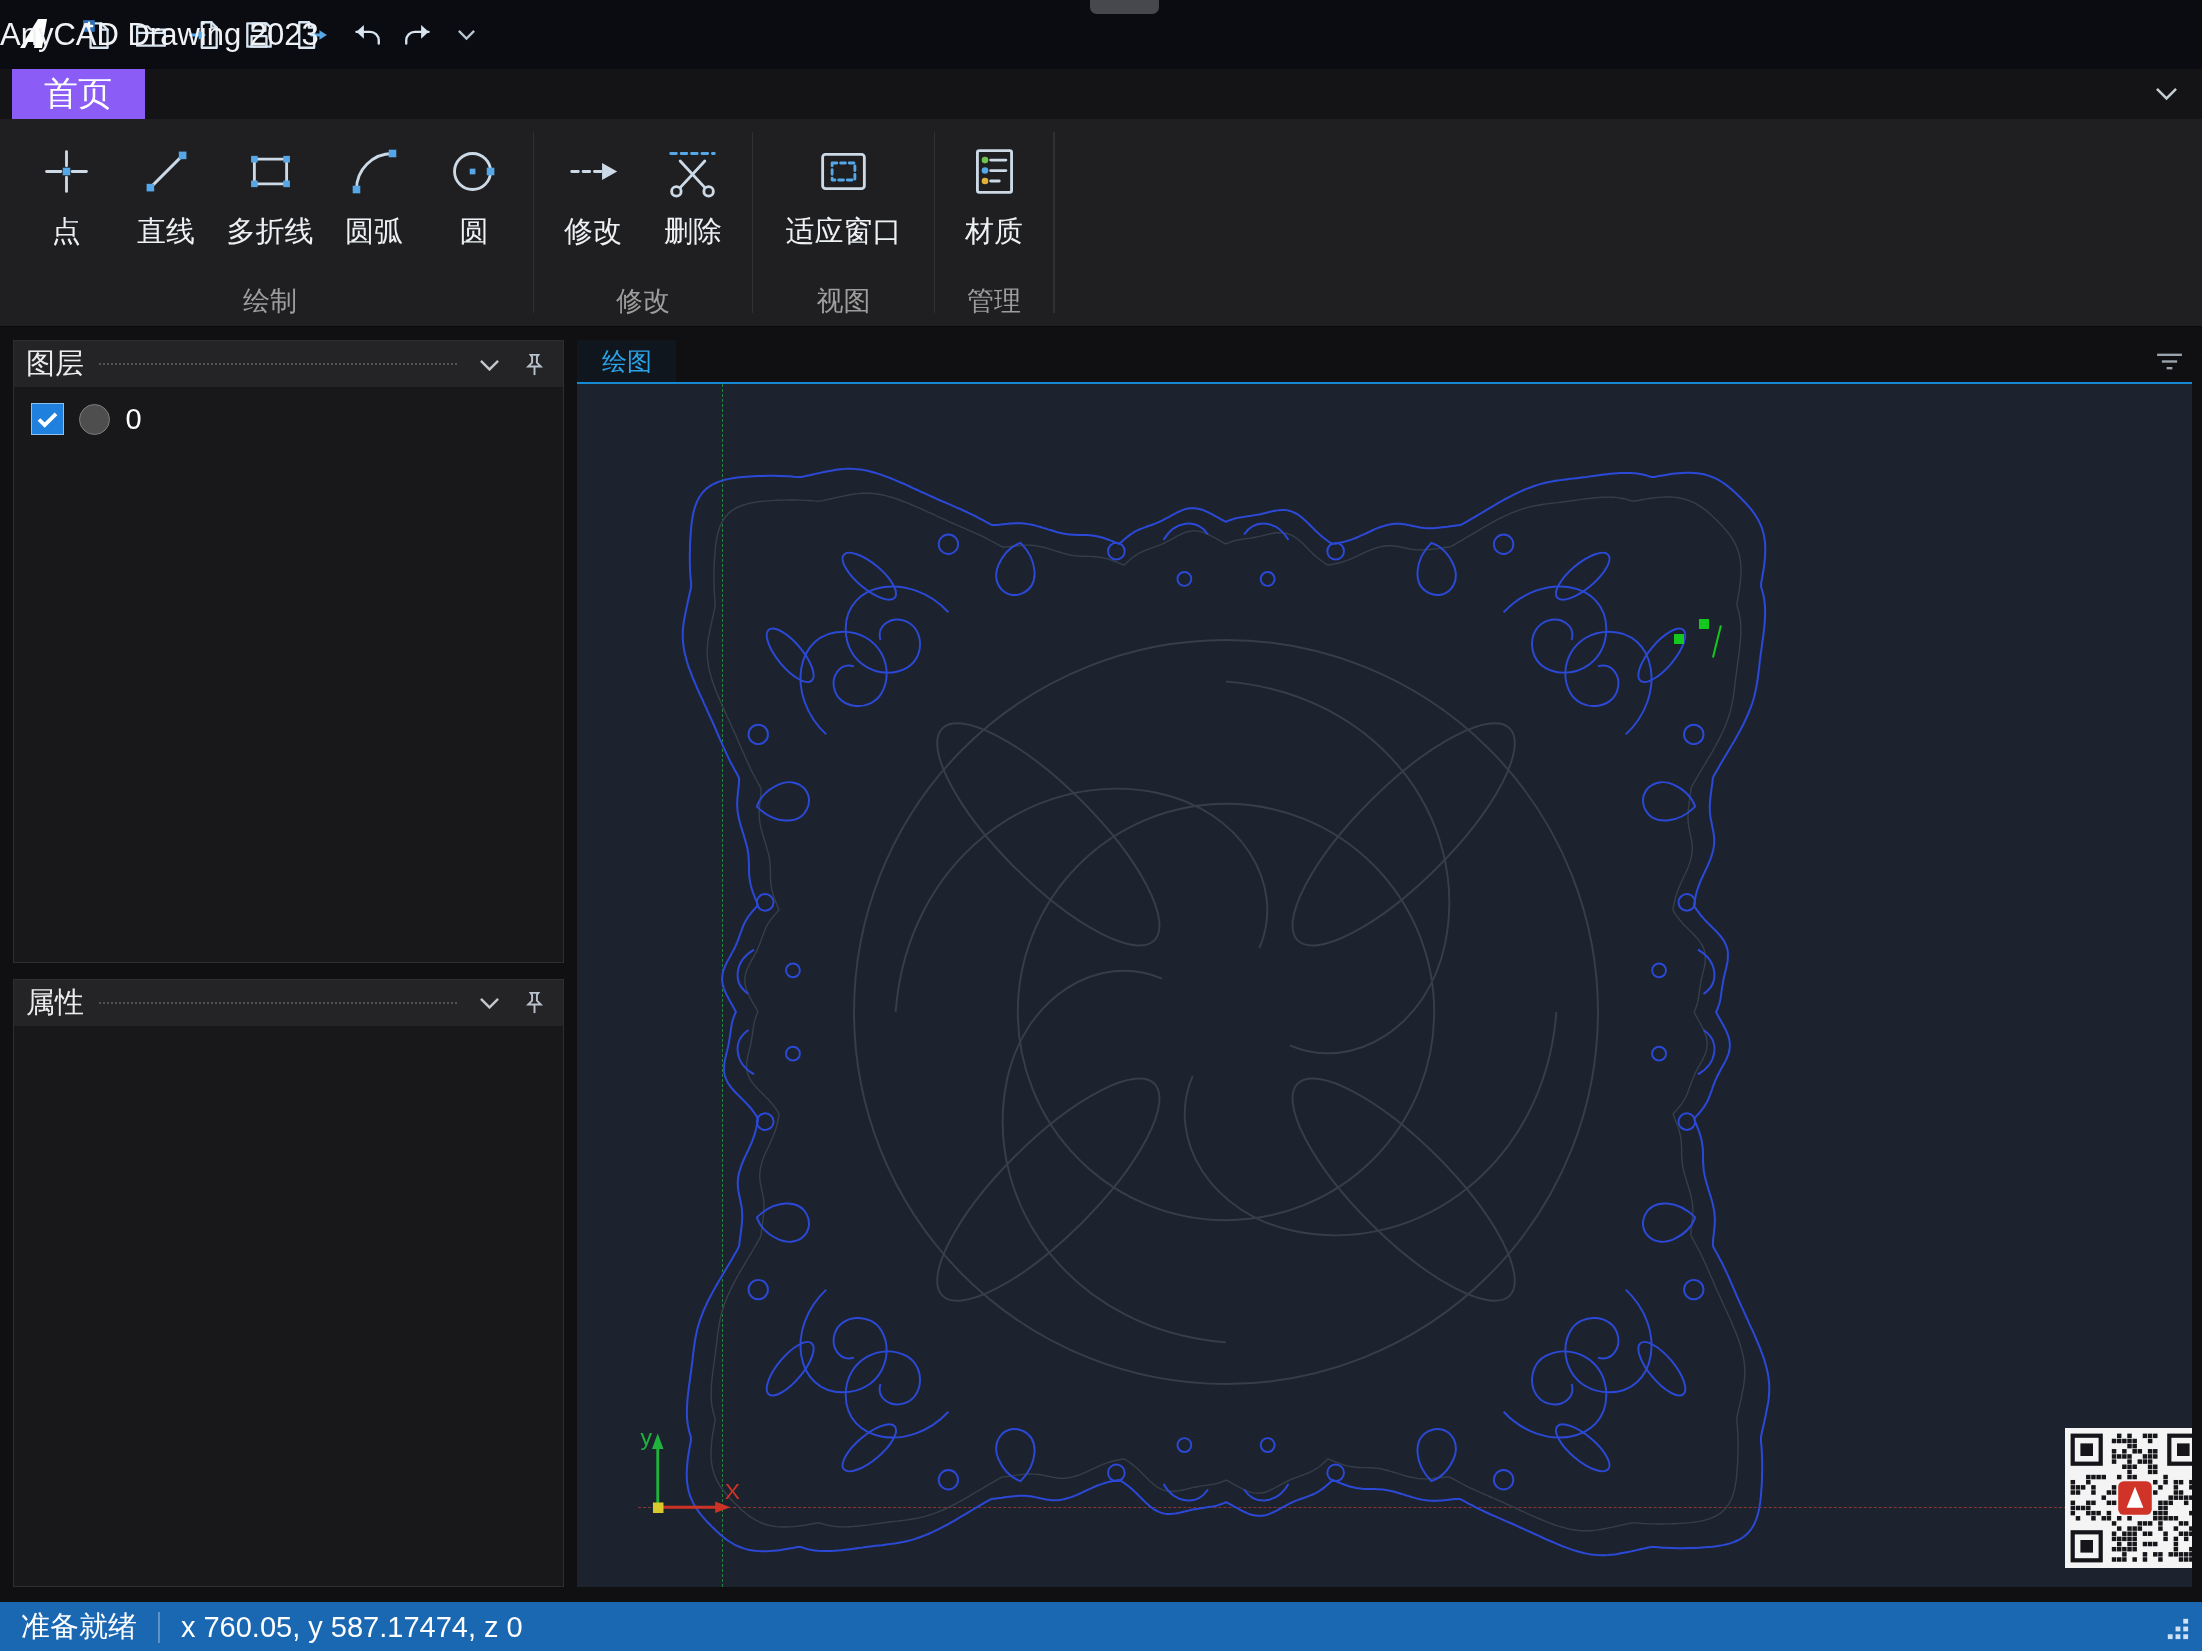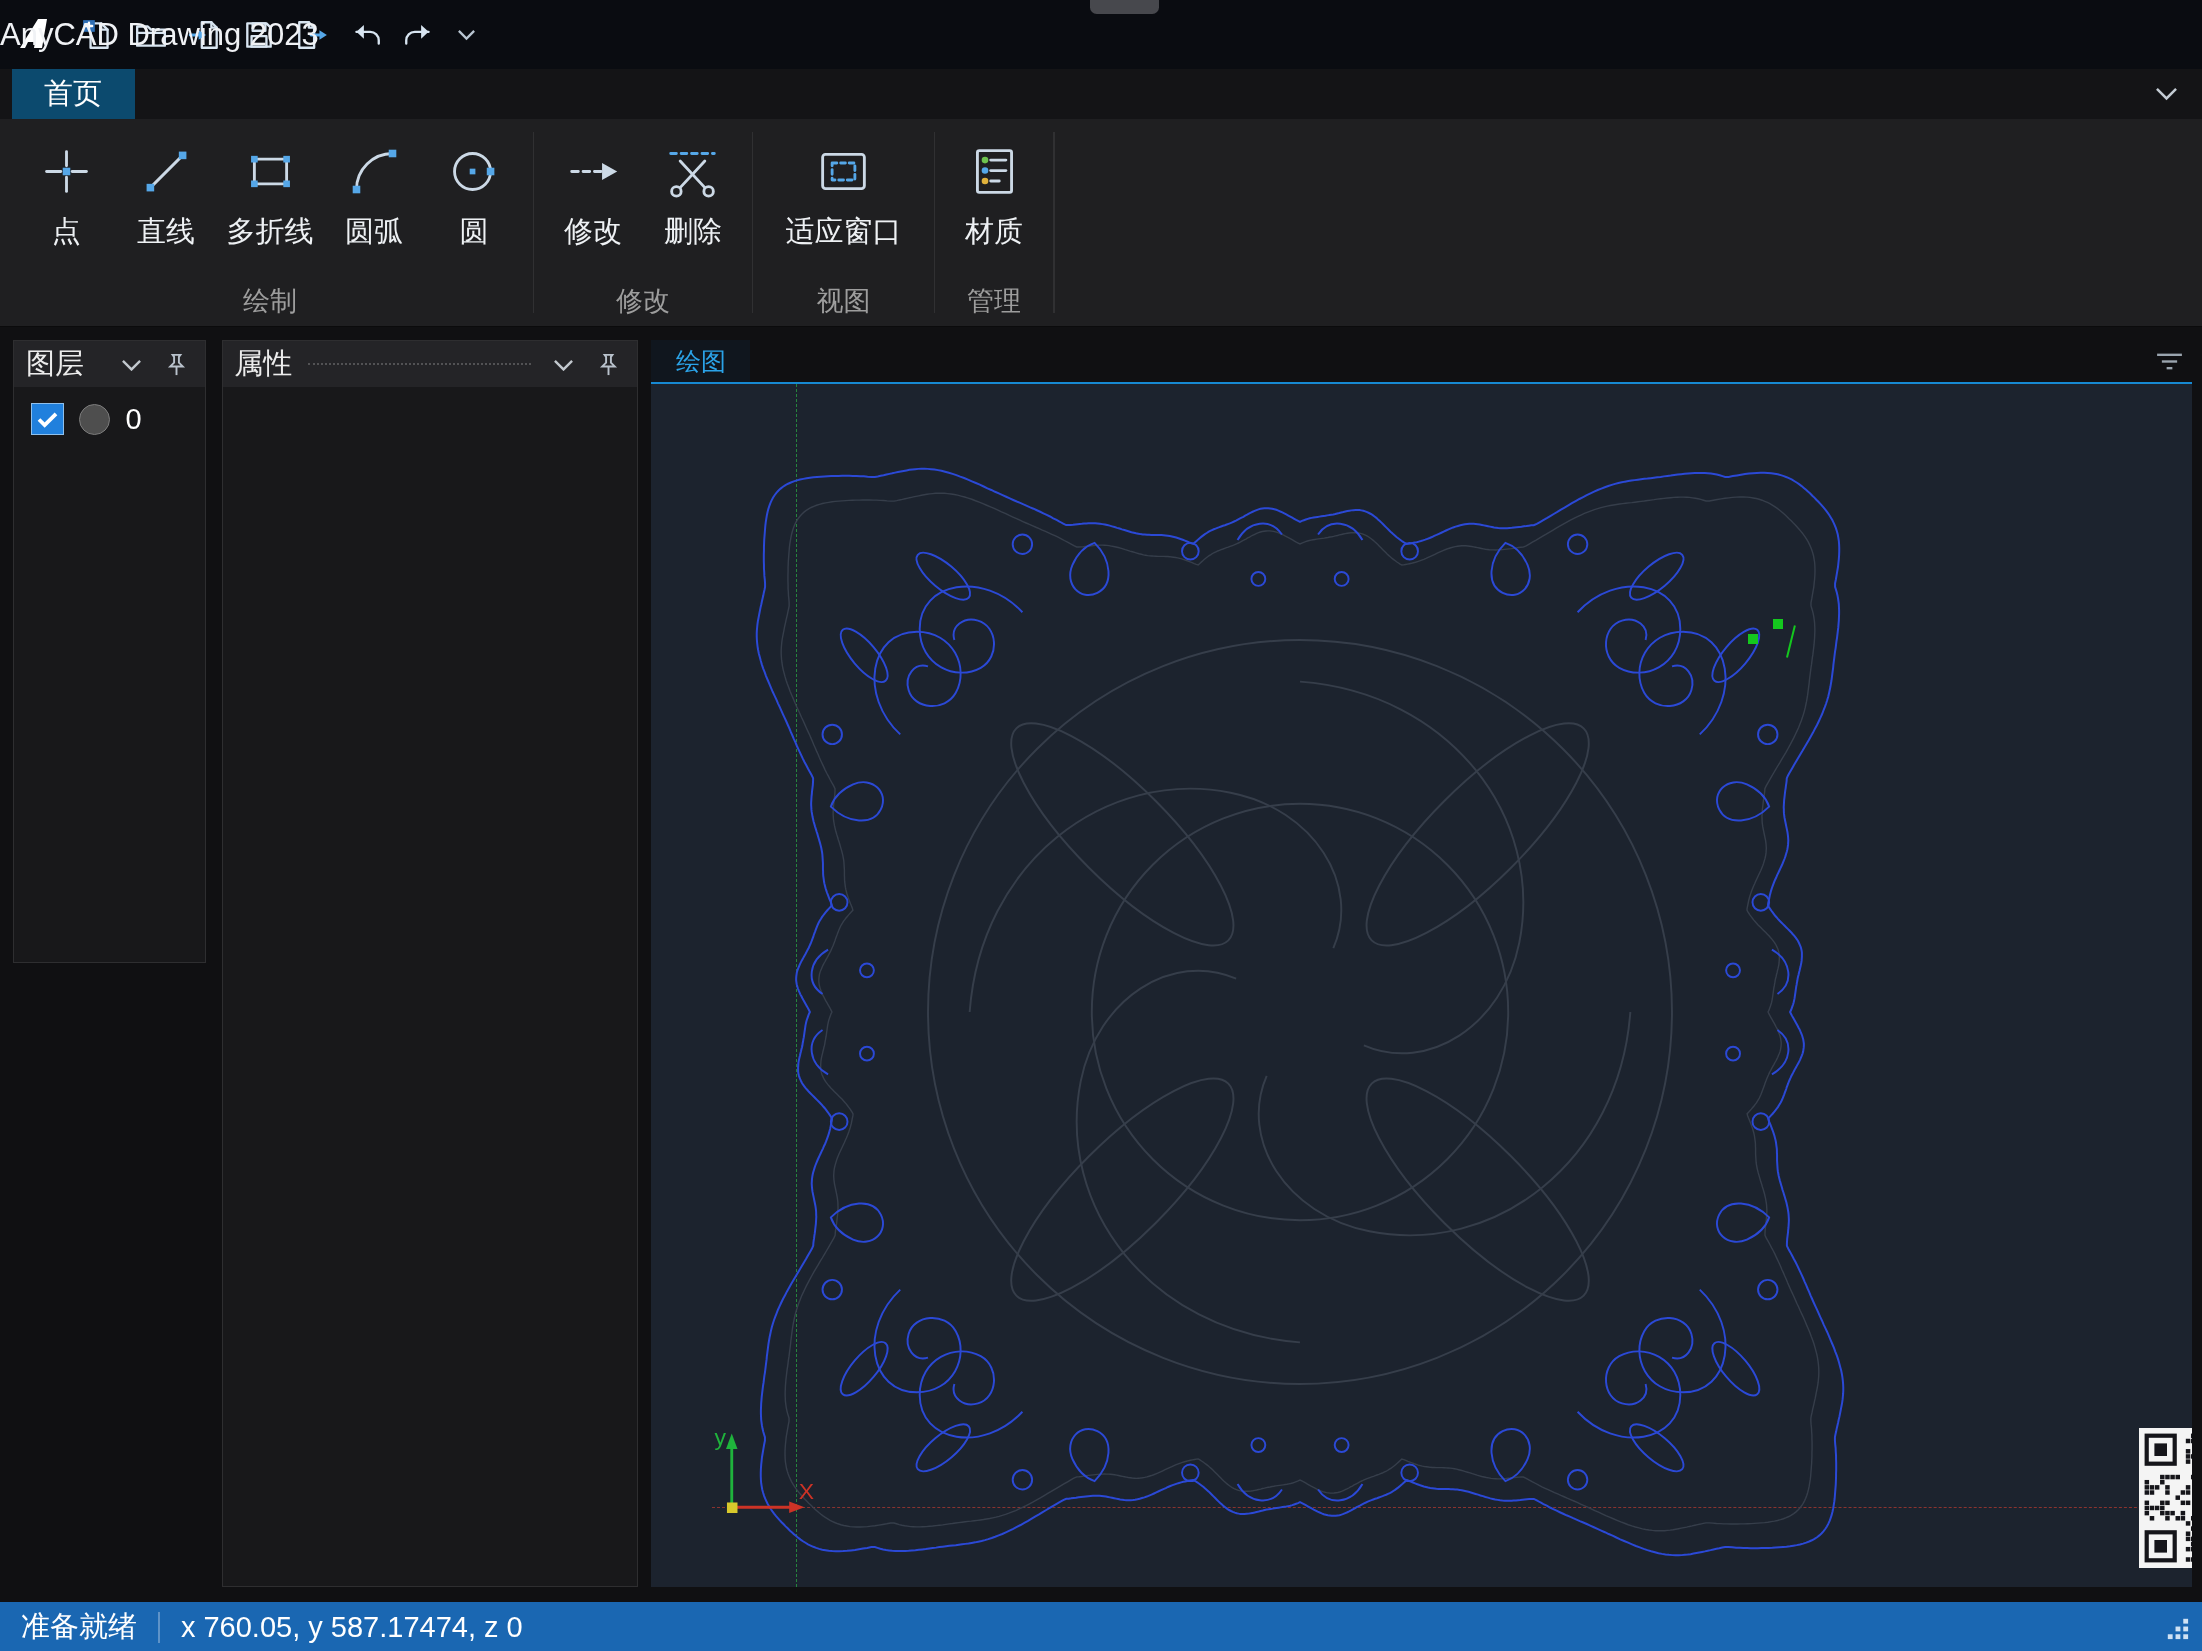--- a/index.html
+++ b/index.html
@@ -15,36 +15,36 @@
   .win-title{position:absolute;left:0;right:6px;text-align:left;color:#f0f2f5;font-size:31px;pointer-events:none}
   .drag-stub{position:absolute;top:0;left:50%;margin-left:-11.5px;width:69px;height:14.3px;background:#47484d;border-radius:0 0 6.7px 6.7px}
   .tb-right{margin-left:auto;display:flex;align-items:center;height:100%}
   .tb-link{color:#7e9cbf;font-size:29px;padding:0 23px;display:flex;align-items:center;height:100%}
   .tb-sep{width:1.9px;height:29px;background:#32404f}
   .win-btn{width:67px;height:69px;display:flex;align-items:center;justify-content:center}
   .ico{stroke:#d8e5f1;stroke-width:2.2;fill:none;stroke-linecap:round;stroke-linejoin:round}
 
   
   .tabrow{height:50px;background:#141416;display:flex;align-items:stretch;flex:0 0 auto}
-  .tab-home{margin-left:11.5px;padding:0 32.5px;background:#0c4a6e;color:#fff;font-size:29px;display:flex;align-items:center}
+  .tab-home{margin-left:11.5px;padding:0 32.5px;background:#8b5cf6;color:#fff;font-size:34px;display:flex;align-items:center}
   .ribbon-collapse{margin-left:auto;width:71px;display:flex;align-items:center;justify-content:center}
 
   
   .ribbon{height:208px;background:#1f1f21;display:flex;align-items:stretch;flex:0 0 auto;border-bottom:1.9px solid #0b0b0c;padding-left:7.6px}
   .rgroup{display:flex;flex-direction:column;padding:3.8px 9.6px 0}
   .rbtns{flex:1;display:flex;justify-content:center;align-items:flex-start;gap:1.9px;padding-top:11.5px}
   .rbtn{min-width:98px;padding:9.6px 9.6px;display:flex;flex-direction:column;align-items:center;gap:13.4px;border-radius:3.8px}
   .rbtn .lbl{color:#eef1f4;font-size:29px;white-space:nowrap}
   .rglabel{height:44px;line-height:38px;text-align:center;color:#9d9d9d;font-size:27px}
   .vdiv{width:1.9px;background:#303032;margin:13.4px 0}
   .rico{stroke:#ccd9e6;stroke-width:3;fill:none;stroke-linecap:round;stroke-linejoin:round}
 
   
   .main{flex:1;display:flex;background:#101012;min-height:0}
-  .left-col{width:638px;flex:0 0 auto;display:flex;gap:15.3px;padding:13.4px 0 15.3px 13.4px}
+  .left-col{width:564px;flex:0 0 auto;display:flex;flex-direction:column;gap:15.3px;padding:13.4px 0 15.3px 13.4px}
   .panel{background:#18181a;border:1px solid #2e2e30;display:flex;flex-direction:column}
   .panel-layers{height:623px;flex:0 0 auto}
   .panel-props{flex:1}
   .phead{height:46px;background:#242427;display:flex;align-items:center;padding:0 11.5px;gap:11.5px;flex:0 0 auto}
   .ptitle{color:#ececec;font-size:29px}
   .pleader{flex:1;height:1.9px;border-bottom:2.9px dotted #525254;align-self:center;margin:0 3.8px}
   .pbtn{width:34px;height:34px;display:flex;align-items:center;justify-content:center}
   .pbody{flex:1;padding:15.3px 17px}
   .layer-row{display:flex;align-items:center;gap:15.3px}
   .cbx{width:32.5px;height:32.5px;background:#2080dd;border:1.9px solid #8fc0ec;display:flex;align-items:center;justify-content:center}

